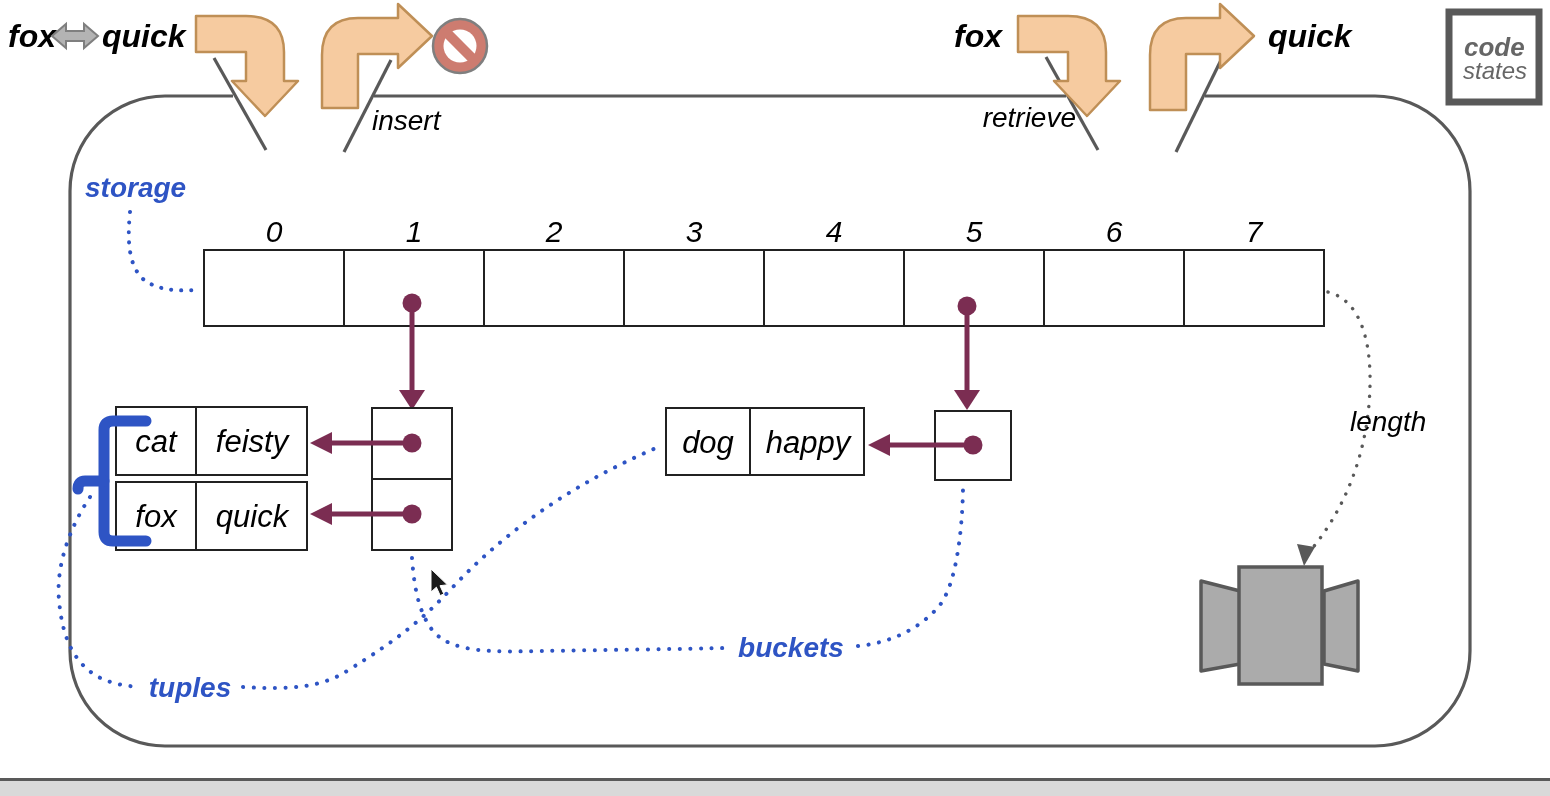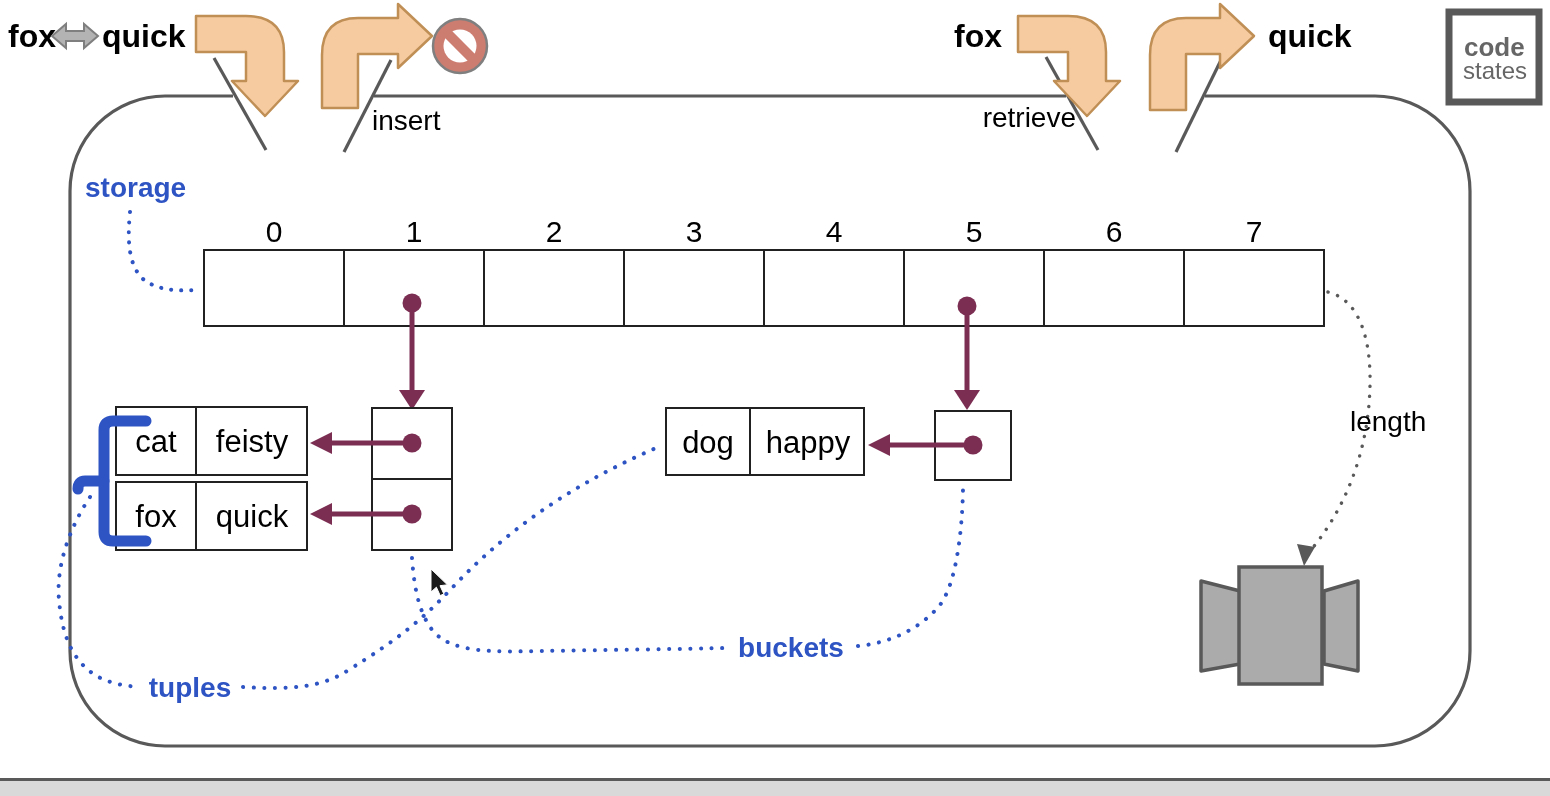--- a/index.html
+++ b/index.html
@@ -1,17 +1,17 @@
 <!DOCTYPE html>
 <html><head>
 <meta charset="utf-8">
 <style>
   html,body{margin:0;padding:0;background:#ffffff;}
   .stage{width:1550px;height:796px;position:relative;overflow:hidden;
-         font-family:"Liberation Sans", sans-serif;}
+         font-family:"Liberation Sans", sans-serif;font-style:italic;}
   svg{display:block;}
   text{font-family:"Liberation Sans", sans-serif;}
   .t-bold{font-weight:bold;}
   .t-blue{font-weight:bold;fill:#2e54c4;}
 </style>
 </head>
 <body>
 
 <div class="stage">
 <svg width="1550" height="796" viewBox="0 0 1550 796">

